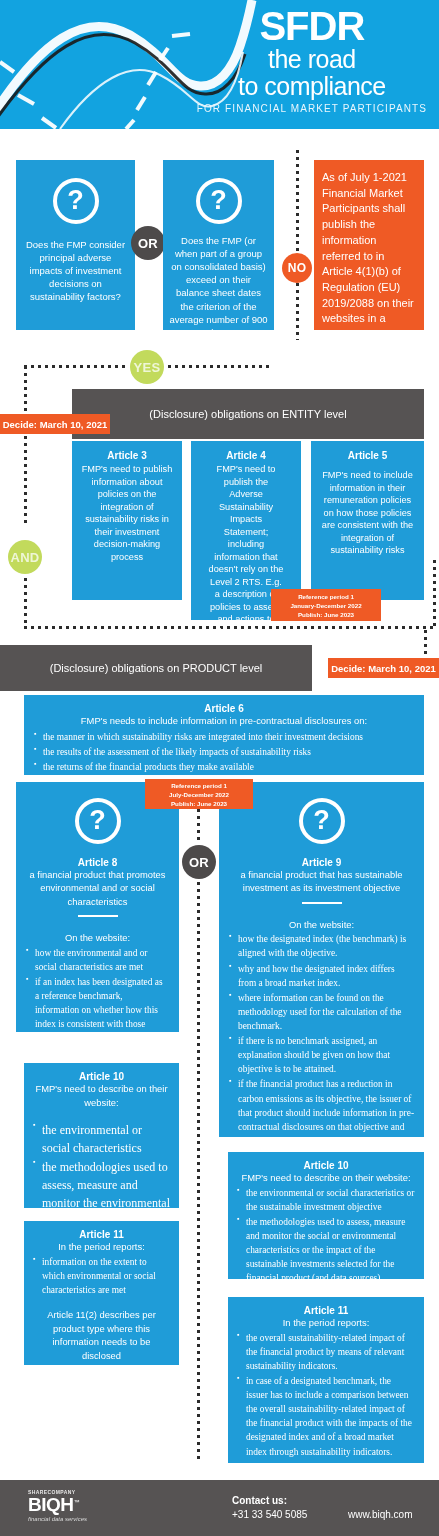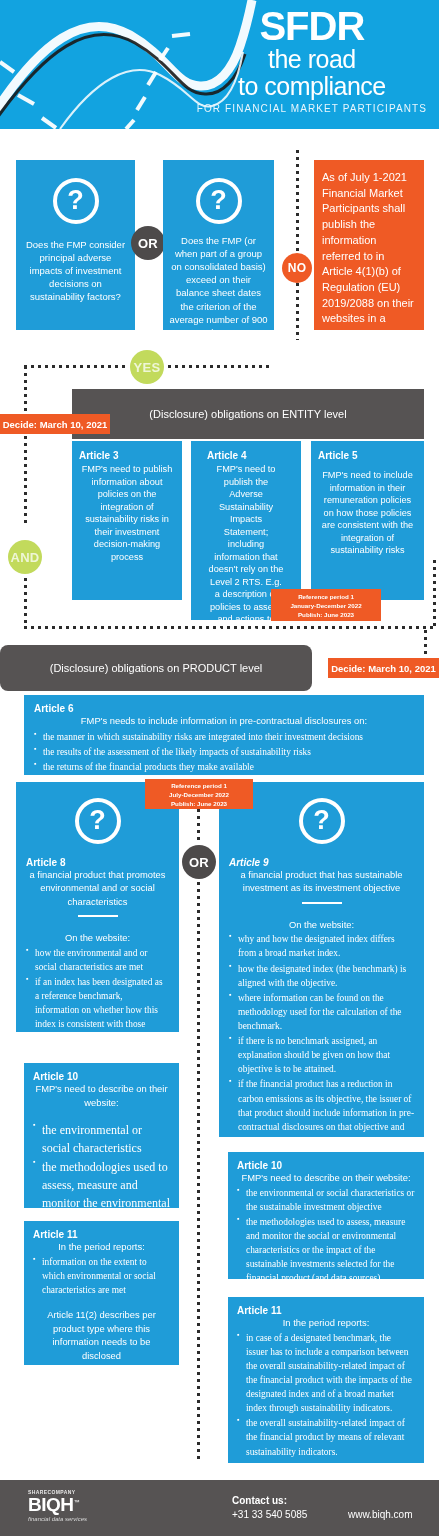--- a/index.html
+++ b/index.html
@@ -101,21 +101,21 @@
     background-image: linear-gradient(to bottom, #2b2b2b 50%, transparent 50%);
     background-size: 3px 7px;
   }
   .dots-h {
     position: absolute;
     height: 3px;
     background-image: linear-gradient(to right, #2b2b2b 50%, transparent 50%);
     background-size: 7px 3px;
   }
 
-  .art-title { font-weight: bold; display: block; }
+  .art-title { font-weight: bold; text-align: center; display: block; }
   .centered { text-align: center; }
   ul.bul { list-style: none; padding: 0; margin: 0; }
   ul.bul li { position: relative; padding-left: 9px; margin-bottom: 1px; font-family: Liberation Serif, serif; }
   ul.bul li:before {
     content: "\25AA";
     position: absolute; left: 0; top: -1px;
     font-size: 7px;
   }
   .rule {
     width: 40px; height: 2px; background: #ffffff;
@@ -222,21 +222,21 @@
 </div>
 
 <div class="box-orange" style="left:271px; top:589px; width:110px; height:32px; padding:4px 3px;">
   <div style="font-size:6.2px; font-weight:bold; text-align:center; line-height:1.45;">
     <span>Reference period 1</span><br>
     <span>January-December 2022</span><br>
     <span>Publish: June 2023</span>
   </div>
 </div>
 
-<div class="bar-grey" style="left:0px; top:645px; width:312px; height:46px;border-radius:8px;">
+<div class="bar-grey" style="left:0px; top:645px; width:312px; height:46px;">
   <span style="font-size:11px;">(Disclosure) obligations on PRODUCT level</span>
 </div>
 <div class="box-orange" style="left:328px; top:658px; width:111px; height:20px; display:flex; align-items:center; justify-content:center;">
   <span style="font-size:9.5px; font-weight:bold;">Decide: March 10, 2021</span>
 </div>
 <div class="dots-v" style="left:424px; top:630px; height:26px;"></div>
 
 <div class="box-blue" style="left:24px; top:695px; width:400px; height:80px; padding:8px 10px;">
   <span class="art-title" style="font-size:10px;">Article 6</span>
   <div class="centered" style="font-size:9.4px; line-height:1.45;">FMP's needs to include information in pre-contractual disclosures on:</div>
@@ -288,48 +288,48 @@
   <ul class="bul" style="font-size:9.4px; line-height:1.5; margin-top:1px;">
     <li>information on the extent to which environmental or social characteristics are met</li>
   </ul>
   <div class="centered" style="font-size:9.4px; line-height:1.45; margin-top:11px;">Article 11(2) describes per product type where this information needs to be disclosed</div>
 </div>
 
 <div class="box-blue" style="left:219px; top:782px; width:205px; height:355px; padding:16px 10px 0;">
   <div class="qmark">
       <span>?</span>
     </div>
-  <span class="art-title" style="font-size:10px; margin-top:13px;font-style:italic;">Article 9</span>
+  <span class="art-title" style="font-size:10px; margin-top:13px;">Article 9</span>
   <div class="centered" style="font-size:9.4px; line-height:1.42;">a financial product that has sustainable investment as its investment objective</div>
   <div class="rule"></div>
   <div class="centered" style="font-size:9.4px; line-height:1.45; margin-top:14px;">On the website:</div>
   <ul class="bul" style="font-size:9.4px; line-height:1.5; margin-top:1px;">
+    <li>how the designated index (the benchmark) is aligned with the objective.</li>
     <li>why and how the designated index differs from a broad market index.</li>
-    <li>how the designated index (the benchmark) is aligned with the objective.</li>
     <li>where information can be found on the methodology used for the calculation of the benchmark.</li>
     <li>if there is no benchmark assigned, an explanation should be given on how that objective is to be attained.</li>
     <li>if the financial product has a reduction in carbon emissions as its objective, the issuer of that product should include information in pre-contractual disclosures on that objective and how it's aligned with achieving the long- term global warming objectives of the Paris Agreement.</li>
   </ul>
 </div>
 
 <div class="box-blue" style="left:228px; top:1152px; width:196px; height:127px; padding:8px 9px;">
   <span class="art-title" style="font-size:10px;">Article 10</span>
   <div class="centered" style="font-size:9.4px; line-height:1.45;">FMP's need to describe on their website:</div>
   <ul class="bul" style="font-size:9.4px; line-height:1.5; margin-top:1px;">
     <li>the environmental or social characteristics or the sustainable investment objective</li>
     <li>the methodologies used to assess, measure and monitor the social or environmental characteristics or the impact of the sustainable investments selected for the financial product (and data sources).</li>
   </ul>
 </div>
 
 <div class="box-blue" style="left:228px; top:1297px; width:196px; height:166px; padding:8px 9px;">
   <span class="art-title" style="font-size:10px;">Article 11</span>
   <div class="centered" style="font-size:9.4px; line-height:1.45;">In the period reports:</div>
   <ul class="bul" style="font-size:9.4px; line-height:1.5; margin-top:1px;">
+    <li>the overall sustainability-related impact of the financial product by means of relevant sustainability indicators.</li>
     <li>in case of a designated benchmark, the issuer has to include  a comparison between the overall sustainability-related impact of the financial product with the impacts of the designated index and of a broad market index through sustainability indicators.</li>
-    <li>the overall sustainability-related impact of the financial product by means of relevant sustainability indicators.</li>
   </ul>
   <div class="centered" style="font-size:9.4px; line-height:1.45; margin-top:11px;">Article 11(2) describes per product type where this information needs to be disclosed</div>
 </div>
 
 <div class="footer">
   <div class="logo-wrap">
     <div class="logo-top">SHARECOMPANY</div>
     <div class="logo-main"><span>BIQH</span><span class="logo-tm">™</span></div>
     <div class="logo-sub">financial data services</div>
   </div>

